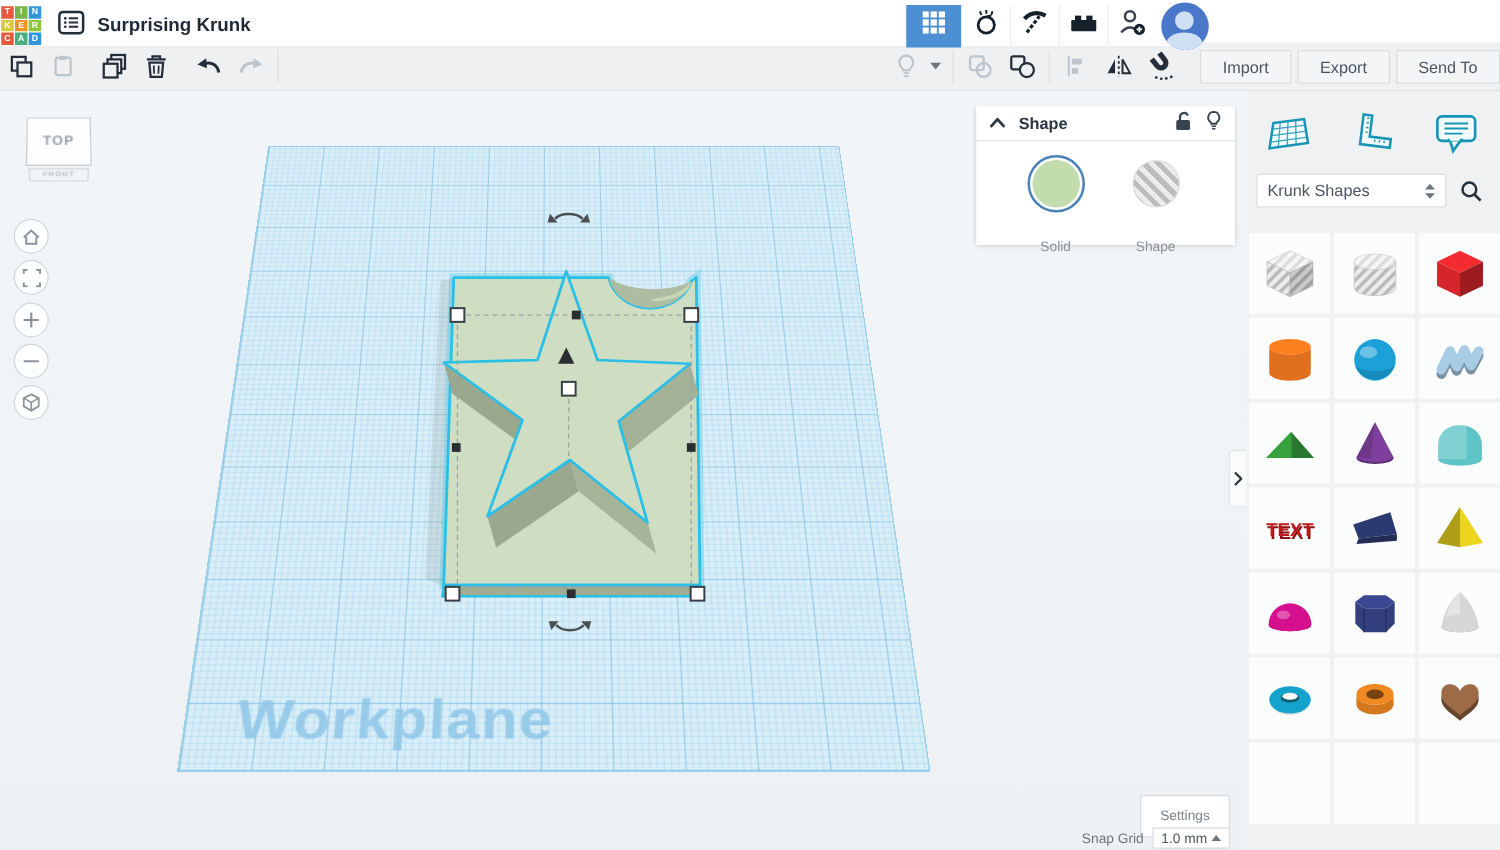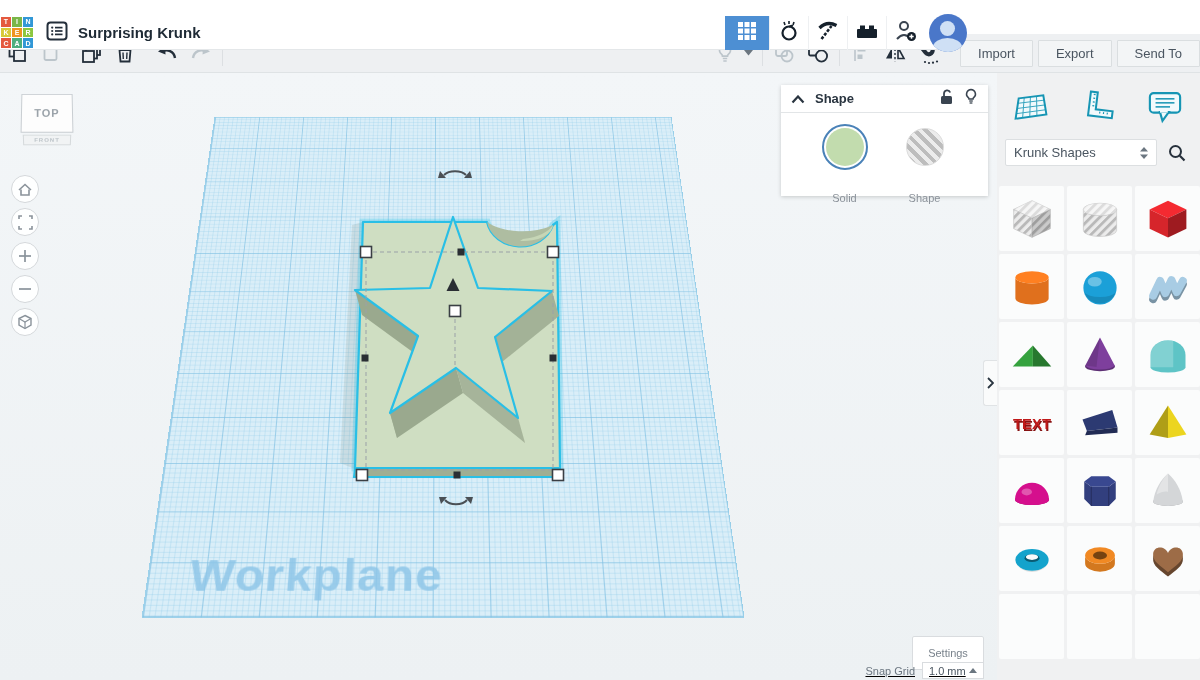--- a/index.html
+++ b/index.html
@@ -1,21 +1,21 @@
 <!DOCTYPE html>
 <html><head>
 <meta charset="utf-8">
 <style>
   * { margin:0; padding:0; box-sizing:border-box; }
   html,body { width:1200px; height:680px; overflow:hidden;
     font-family:"Liberation Sans", sans-serif; background:#fff; }
   .app { position:relative; width:1200px; height:680px; }
 
   
-  .header { position:absolute; top:16px; left:0; width:955px; height:34px;
+  .header { position:absolute; top:4px; left:0; width:955px; height:34px;
     background:#fff; border-bottom:1px solid #e4e7e9; display:flex; align-items:center; z-index:40; }
   .logo-grid { width:34px; height:33px; display:grid;
     grid-template-columns:repeat(3,1fr); grid-template-rows:repeat(3,1fr); gap:1px; padding:1px; }
   .logo-cell { display:flex; align-items:center; justify-content:center;
     color:#fff; font-size:7px; font-weight:bold; }
   .menu-btn { margin-left:10px; width:26px; height:26px; display:flex; align-items:center; justify-content:center; cursor:pointer; }
   .doc-title { margin-left:8px; font-size:15px; font-weight:bold; color:#1e2a35; }
   .header-right { margin-left:auto; display:flex; align-items:center; height:34px; }
   .hdr-slot { width:39px; height:34px; display:flex; align-items:center; justify-content:center;
     border-left:1px solid #eef0f2; cursor:pointer; }
@@ -79,21 +79,21 @@
   .swatch { width:38px; height:38px; border-radius:50%; }
   .swatch.solid { background:#c2dcae; }
   .swatch.hole { background:repeating-linear-gradient(45deg,#ececec 0 4px,#bdbdbd 4px 8px);
     border:1px solid #dcdcdc; }
   .swatch-label { margin-top:22px; font-size:11px; color:#8a9199; }
 
   
   .settings-btn { position:absolute; right:13px; top:563px; width:72px; height:34px; background:#fff;
     border:1px solid #d9dcdf; border-radius:2px; color:#7a838c; font-size:11px;
     display:flex; align-items:center; justify-content:center; cursor:pointer; }
-  .snapgrid { position:absolute; right:13px; top:589px; display:flex; align-items:center; gap:7px;text-decoration:underline; }
+  .snapgrid { position:absolute; right:13px; top:589px; display:flex; align-items:center; gap:7px; }
   .sg-label { font-size:11px; color:#6b7680; }
   .sg-select { width:62px; height:17px; background:#fff; border:1px solid #d9dcdf;
     display:flex; align-items:center; justify-content:space-between; padding:0 6px;
     font-size:11px; color:#4a5560; cursor:pointer; }
 
   .collapse-tab { position:absolute; right:0; top:287px; width:14px; height:46px; background:#fafbfb;
     border:1px solid #e0e3e5; border-right:none; border-radius:3px 0 0 3px;
     display:flex; align-items:center; justify-content:center; cursor:pointer;
     font-size:13px; font-weight:bold; color:#2a3540; }
 

